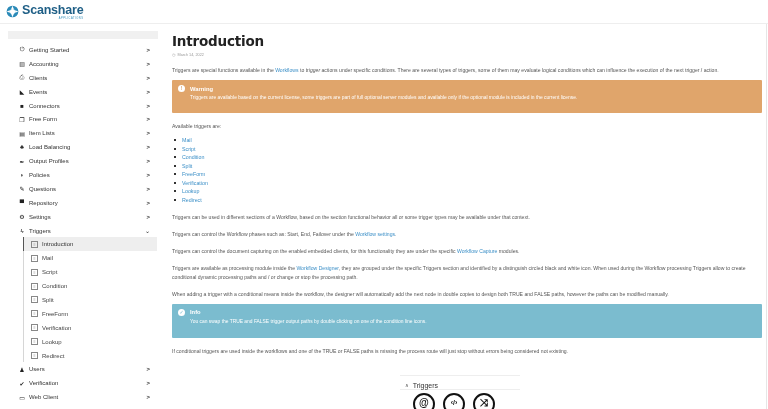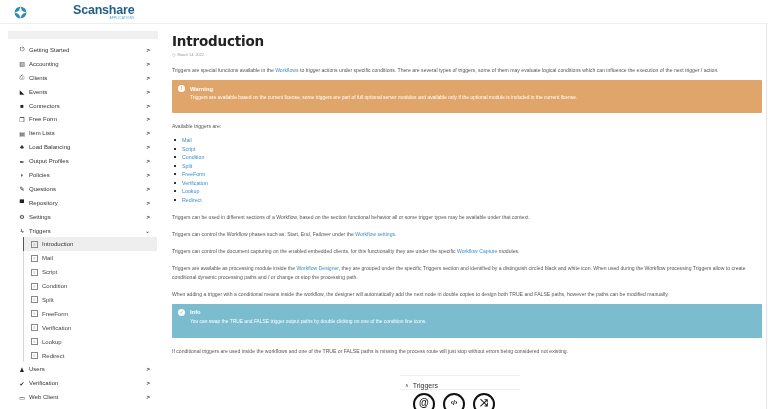--- a/index.html
+++ b/index.html
@@ -1,20 +1,20 @@
 <!DOCTYPE html>
 <html><head>
 <meta charset="utf-8">
 <style>
   * { box-sizing: border-box; margin: 0; padding: 0; }
   html, body { width: 768px; height: 409px; overflow: hidden; background: #ffffff; }
   body { font-family: "Liberation Sans", "DejaVu Sans", sans-serif; color: #444; position: relative; }
 
   .topbar { position: absolute; left: 0; top: 0; width: 768px; height: 24px; border-bottom: 1px solid #eeeeee; background: #fff; }
-  .logo { position: absolute; left: 14px; top: 4px; display: flex; align-items: center; gap: 43px; }
+  .logo { position: absolute; left: 6px; top: 4px; display: flex; align-items: flex-start; }
   .logo-mark { width: 13px; height: 13px; margin-right: 3px; margin-top: 1px; }
   .logo-text { display: flex; flex-direction: column; }
   .logo-name { font-size: 12.5px; font-weight: bold; color: #1f5f86; letter-spacing: -0.2px; line-height: 12px; }
   .logo-sub { font-size: 2.6px; color: #2a8ab8; letter-spacing: 0.5px; text-align: right; margin-top: 1px; }
 
   .sidebar { position: absolute; left: 8px; top: 31px; width: 150px; height: 378px; background: #ffffff; }
   .sidebar-top { height: 8px; background: #f0f0f0; margin-bottom: 4px; }
   .nav-item { height: 13.9px; display: flex; align-items: center; font-size: 6px; color: #333; padding-left: 10px; position: relative; }
   .nav-item .ico { width: 8px; font-size: 6px; color: #222; margin-right: 3px; text-align: center; }
   .nav-item .chev { position: absolute; right: 8px; font-size: 6px; color: #333; font-weight: bold; }

